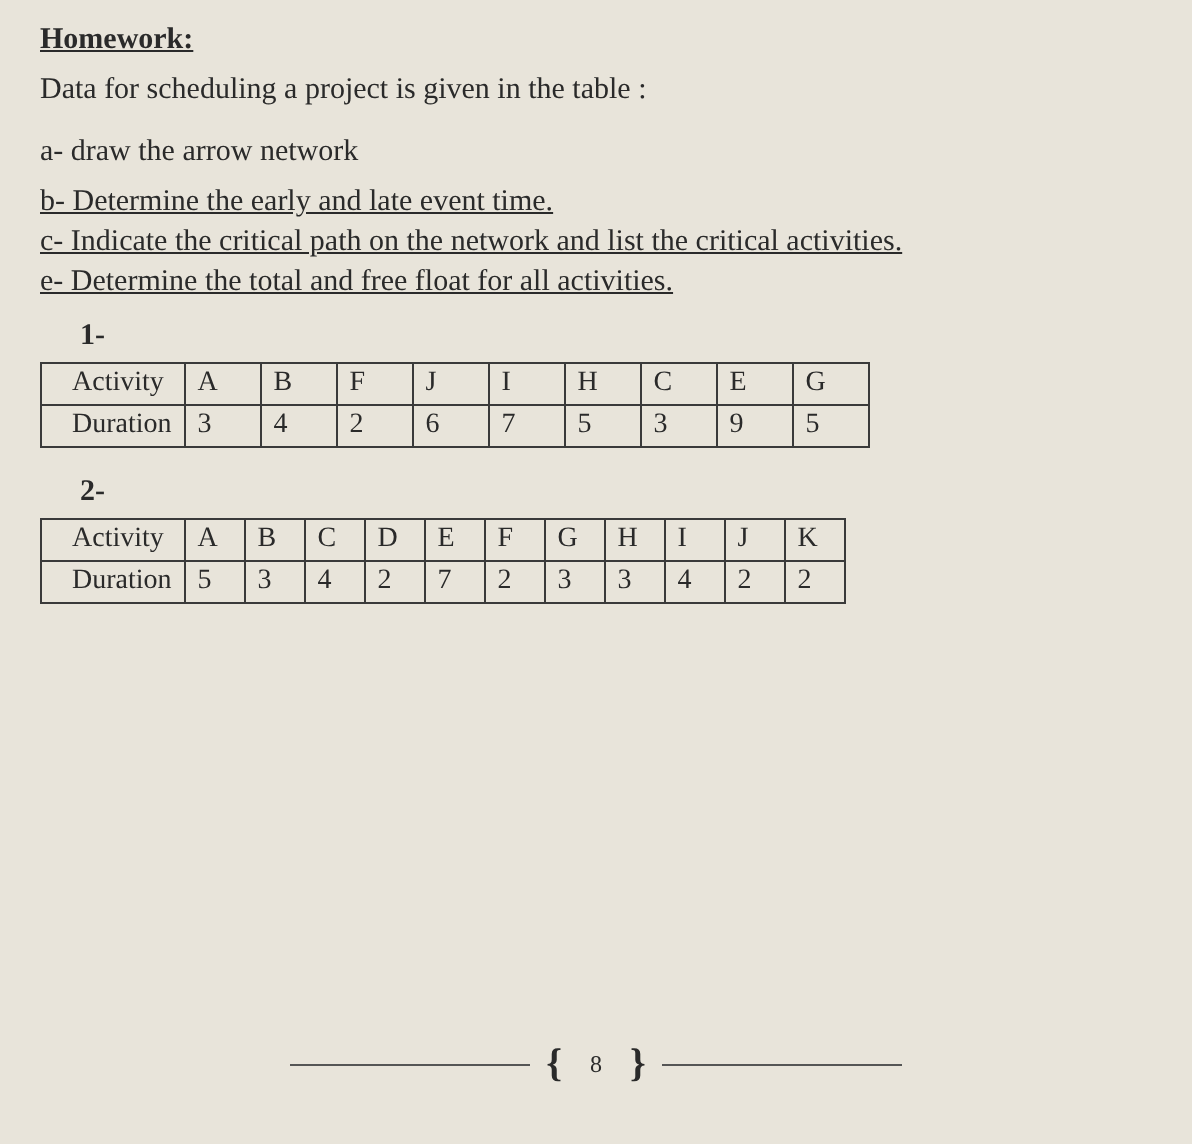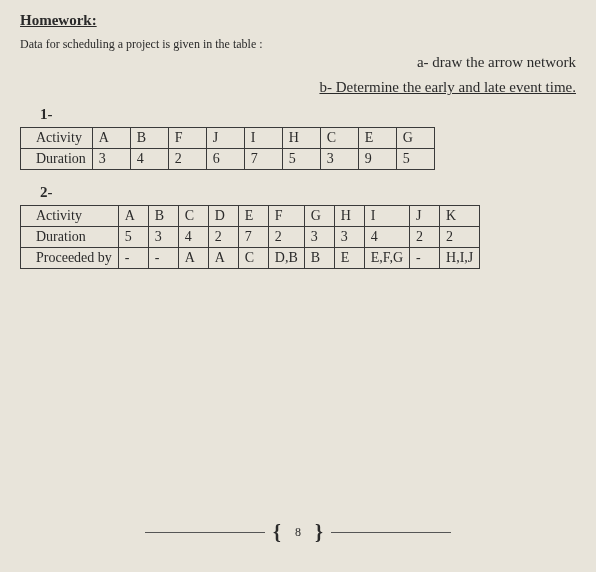--- a/index.html
+++ b/index.html
@@ -16,27 +16,26 @@
       padding: 12px 20px;
       position: relative;
     }
     .heading {
       font-size: 15px;
       font-weight: bold;
       margin-bottom: 8px;
       text-decoration: underline;
     }
     .intro {
-      font-size: 12px;
-      margin-bottom: 2px;
+      font-size: 15px;
+      margin-bottom: 14px;
     }
     .subtask {
       font-size: 15px;
       margin-bottom: 3px;
-      text-align: right;
     }
     .task-block {
       margin-top: 8px;
       margin-bottom: 10px;
       text-decoration: underline;
     }
     .problem-label {
       font-size: 15px;
       font-weight: bold;
       margin-left: 20px;
@@ -92,20 +91,22 @@
   </style>
 </head>
 <body>
 
 <div class="heading">Homework:</div>
 <div class="intro">Data for scheduling a project is given in the table :</div>
 <div class="subtask">a- draw the arrow network</div>
 
 <div class="task-block">
   <div class="subtask">b- Determine the early and late event time.</div>
+  <div class="subtask">c- Indicate the critical path on the network and list the critical activities.</div>
+  <div class="subtask">e- Determine the total and free float for all activities.</div>
 </div>
 
 <div class="problem-label">1-</div>
 <table class="t1">
   <tbody>
       <tr>
     <td class="row-header">Activity</td>
     <td>A</td>
     <td>B</td>
     <td>F</td>
@@ -155,34 +156,20 @@
     <td>4</td>
     <td>2</td>
     <td>7</td>
     <td>2</td>
     <td>3</td>
     <td>3</td>
     <td>4</td>
     <td>2</td>
     <td>2</td>
   </tr>
-  <tr>
-    <td class="row-header">Proceeded by</td>
-    <td>-</td>
-    <td>-</td>
-    <td>A</td>
-    <td>A</td>
-    <td>C</td>
-    <td>D,B</td>
-    <td>B</td>
-    <td>E</td>
-    <td>E,F,G</td>
-    <td>-</td>
-    <td>H,I,J</td>
-  </tr>
 </tbody>
   </table>
 
 <div class="page-footer">
   <div class="line"></div>
   <div class="brace">{</div>
   <div class="pagenum">8</div>
   <div class="brace">}</div>
   <div class="line"></div>
 </div>

